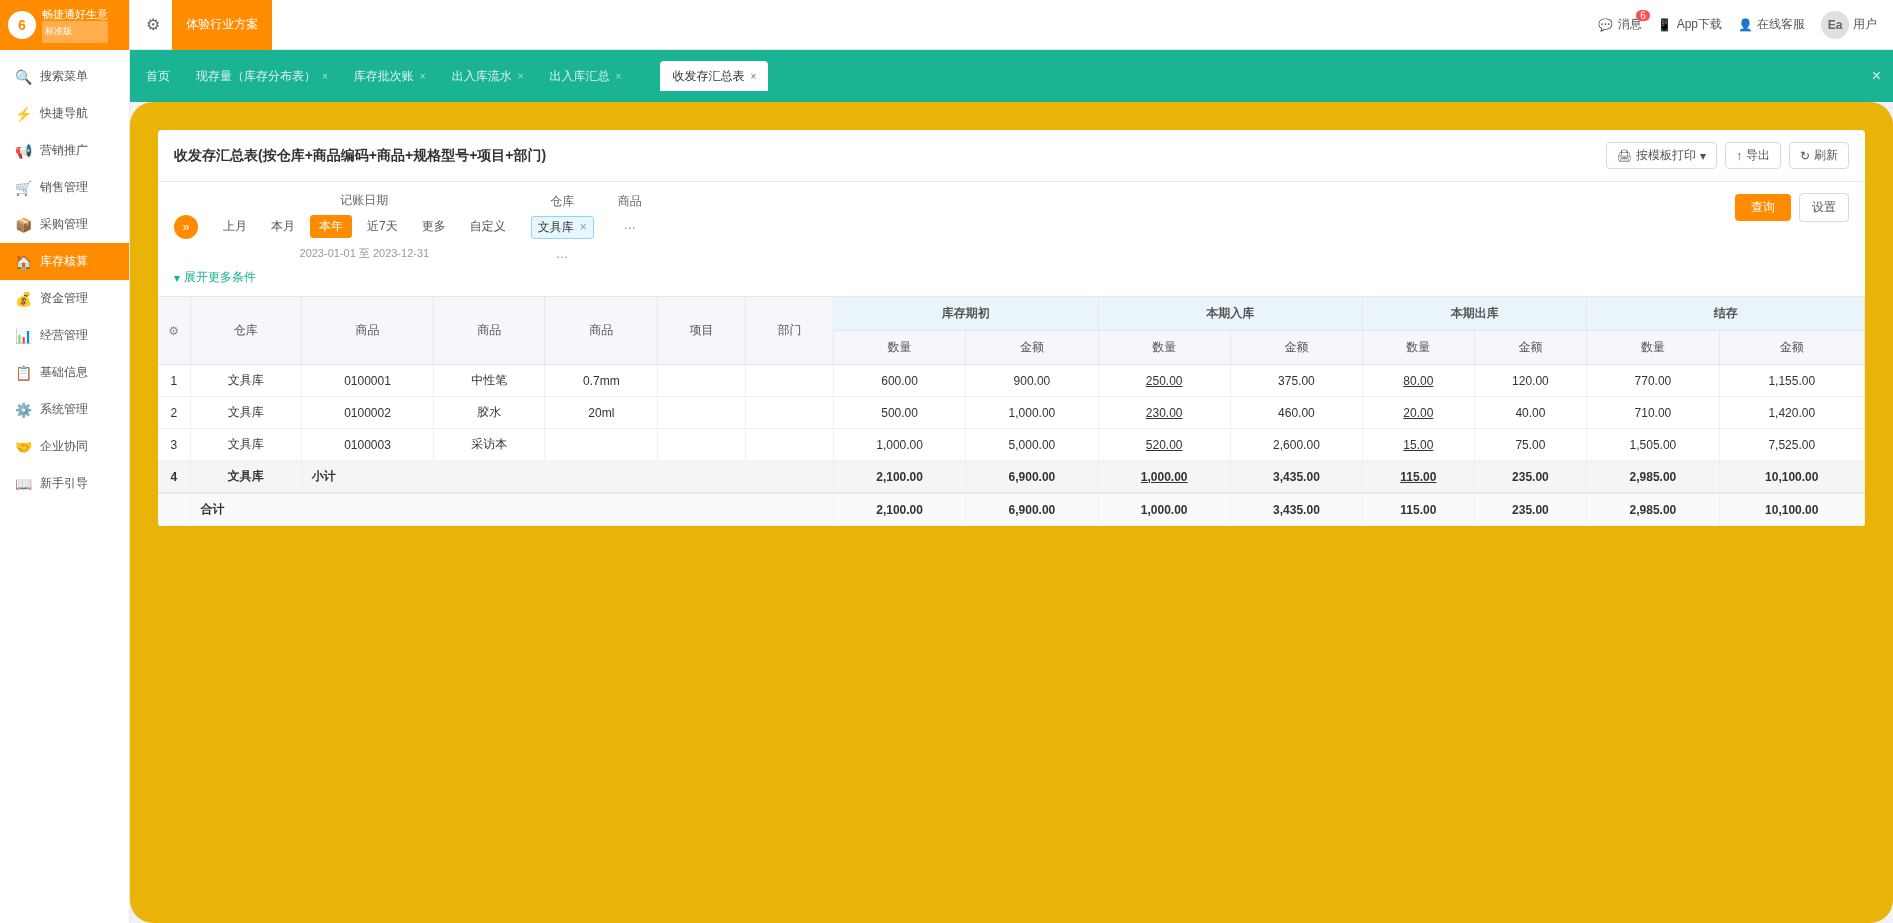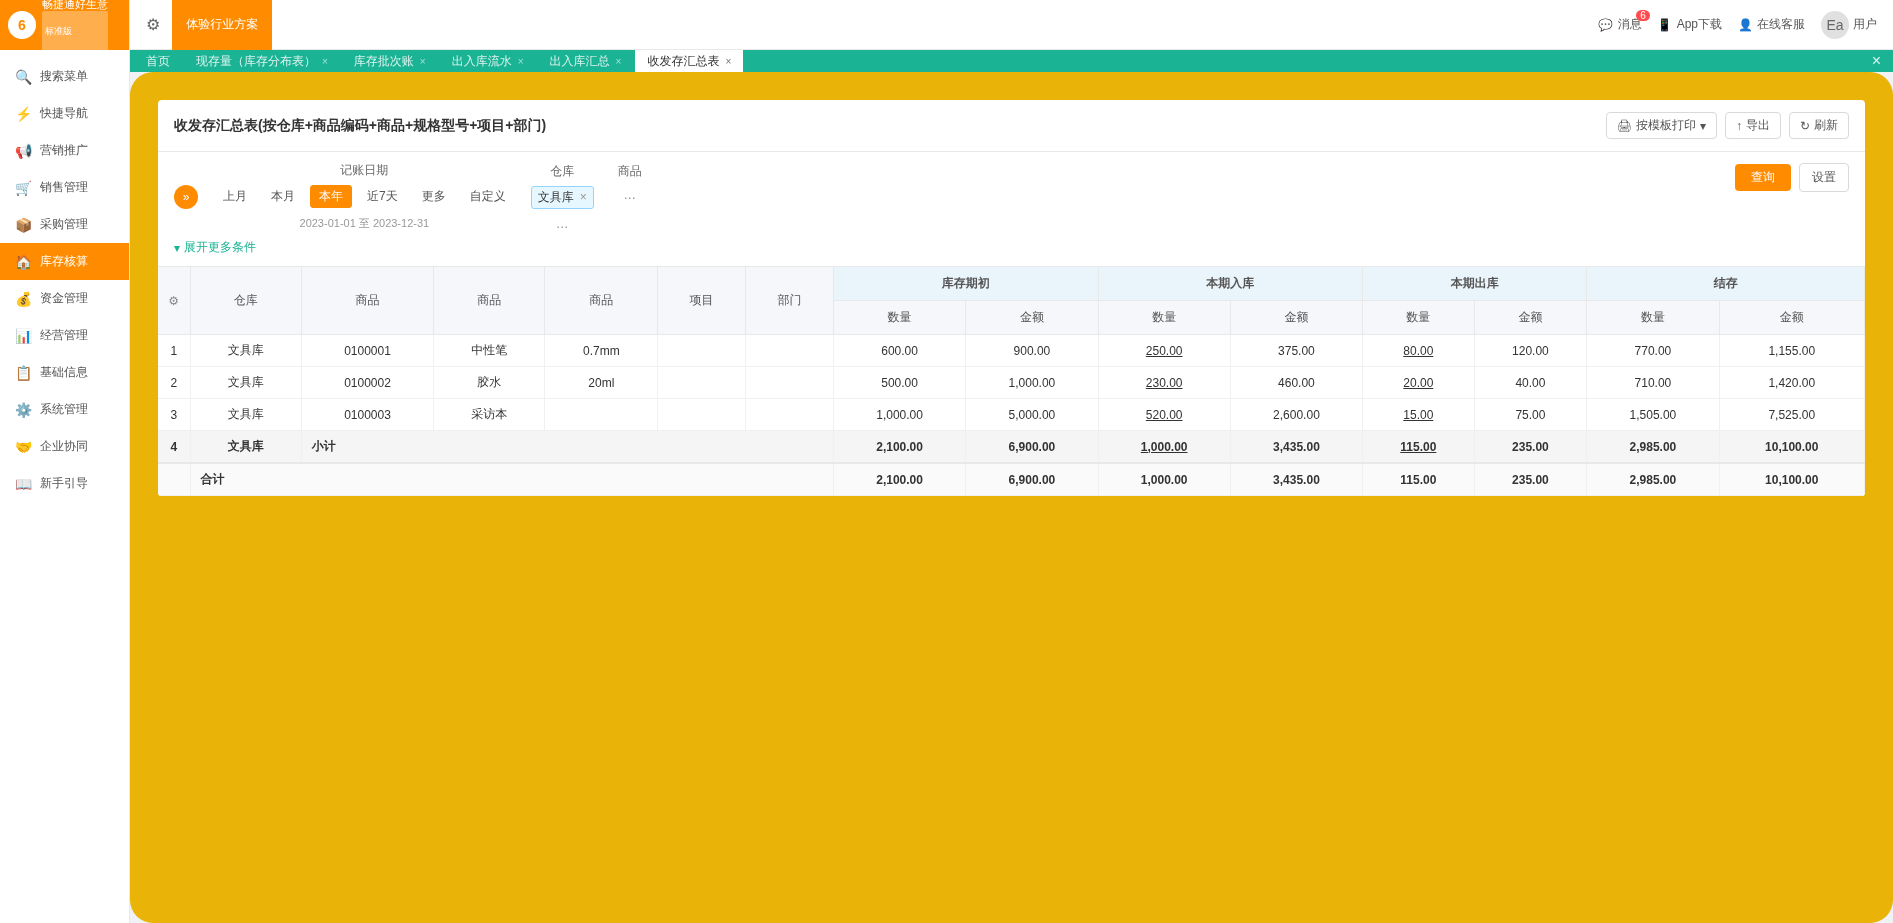--- a/index.html
+++ b/index.html
@@ -3,43 +3,43 @@
   <meta charset="utf-8">
   <style>
     * { box-sizing: border-box; margin: 0; padding: 0; }
     body { font-family: 'Microsoft YaHei', Arial, sans-serif; font-size: 12px; background: #f0f2f5; color: #333; display: flex; height: 923px; overflow: hidden; }
 
     
     .sidebar { width: 130px; background: #fff; display: flex; flex-direction: column; border-right: 1px solid #e8e8e8; flex-shrink: 0; }
     .sidebar-logo { background: #ff8c00; padding: 10px 8px; display: flex; align-items: center; gap: 6px; height: 50px; }
     .sidebar-logo-icon { width: 28px; height: 28px; background: #fff; border-radius: 50%; display: flex; align-items: center; justify-content: center; font-size: 14px; font-weight: bold; color: #ff8c00; flex-shrink: 0; }
     .sidebar-logo-text { color: #fff; font-size: 11px; line-height: 1.3; }
-    .sidebar-logo-badge { font-size: 9px; background: rgba(255,255,255,0.3); padding: 15px 3px; border-radius: 2px; }
+    .sidebar-logo-badge { font-size: 9px; background: rgba(255,255,255,0.3); padding: 5px 3px; border-radius: 2px; }
     .sidebar-nav { flex: 1; padding: 8px 0; overflow-y: auto; }
     .sidebar-item { display: flex; align-items: center; gap: 8px; padding: 10px 16px; cursor: pointer; color: #555; font-size: 12px; }
     .sidebar-item.active { background: #ff8c00; color: #fff; }
     .sidebar-item .si-icon { width: 16px; height: 16px; display: flex; align-items: center; justify-content: center; font-size: 14px; flex-shrink: 0; }
 
     
     .main { flex: 1; display: flex; flex-direction: column; overflow: hidden; }
 
     
     .topbar { height: 50px; background: #fff; border-bottom: 1px solid #e8e8e8; display: flex; align-items: center; padding: 0 16px; gap: 12px; }
     .topbar-title { font-size: 13px; color: #333; flex: 1; }
     .topbar-settings { cursor: pointer; color: #666; font-size: 16px; }
     .topbar-btn { background: #ff8c00; color: #fff; border: none; padding: 20px 14px; border-radius: 4px; cursor: pointer; font-size: 12px; font-family: Liberation Serif, serif; }
     .topbar-right { display: flex; align-items: center; gap: 16px; margin-left: auto; }
     .topbar-icon-item { display: flex; align-items: center; gap: 4px; cursor: pointer; color: #555; font-size: 12px; position: relative; }
     .badge { background: #ff4d4f; color: #fff; border-radius: 8px; font-size: 10px; padding: 0 4px; position: absolute; top: -6px; right: -8px; }
-    .user-avatar { width: 28px; height: 28px; background: #e0e0e0; border-radius: 50%; display: flex; align-items: center; justify-content: center; font-size: 14px; color: #666; }
-
-    
-    .tabs { display: flex; align-items: center; background: #1ab394; height: 22px; padding: 0 4px; gap: 2px; overflow-x: auto; }
+    .user-avatar { width: 28px; height: 28px; background: #e0e0e0; border-radius: 50%; display: flex; align-items: center; justify-content: center; font-size: 12px; color: #666; font-weight: bold; }
+
+    
+    .tabs { display: flex; align-items: center; background: #1ab394; height: 52px; padding: 0 4px; gap: 2px; overflow-x: auto; }
     .tab { display: flex; align-items: center; gap: 6px; padding: 0 12px; height: 30px; border-radius: 4px 4px 0 0; cursor: pointer; font-size: 12px; color: rgba(255,255,255,0.85); white-space: nowrap; }
-    .tab.active { background: #fff; color: #333; }
+    .tab.active { background: #fff; color: #333; margin-left: 25px; }
     .tab-close { font-size: 10px; color: inherit; opacity: 0.7; cursor: pointer; }
     .tabs-close-all { margin-left: auto; color: rgba(255,255,255,0.85); cursor: pointer; font-size: 16px; padding: 0 8px; }
 
     
     .content { flex: 1; overflow-y: auto; padding: 28px; background: #eab308; border-radius: 23px; }
 
     
     .page-header { background: #fff; padding: 12px 16px; border-radius: 4px 4px 0 0; border-bottom: 1px solid #e8e8e8; display: flex; align-items: center; justify-content: space-between; }
     .page-title { font-size: 14px; font-weight: bold; color: #333; }
     .page-actions { display: flex; align-items: center; gap: 8px; }

